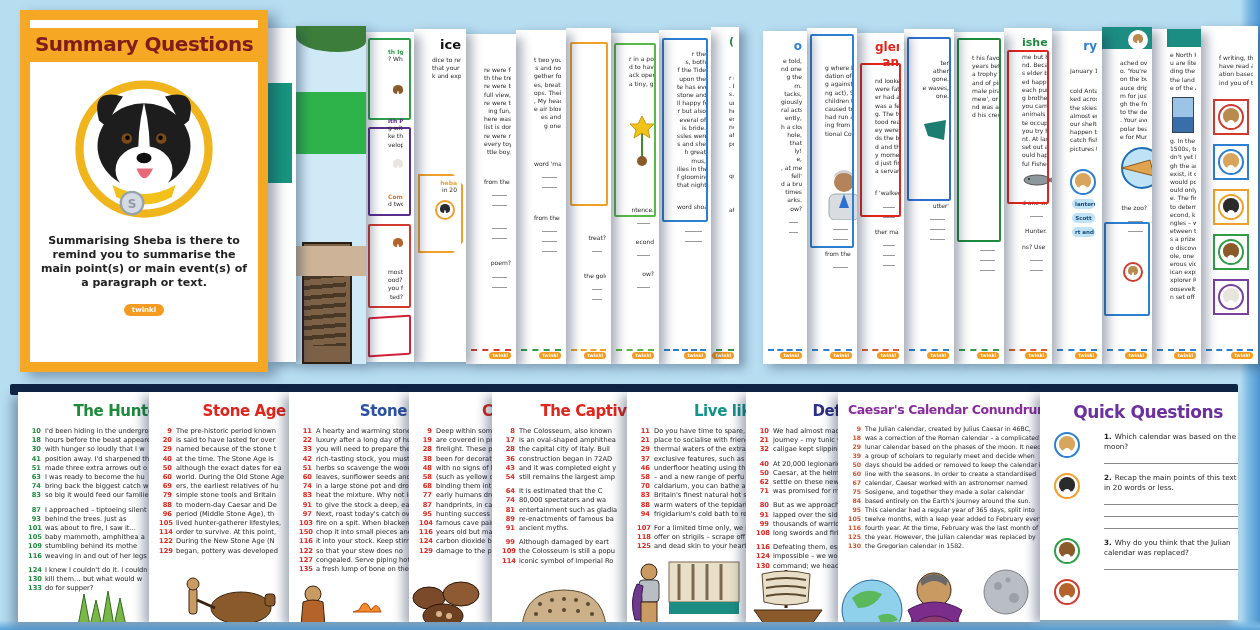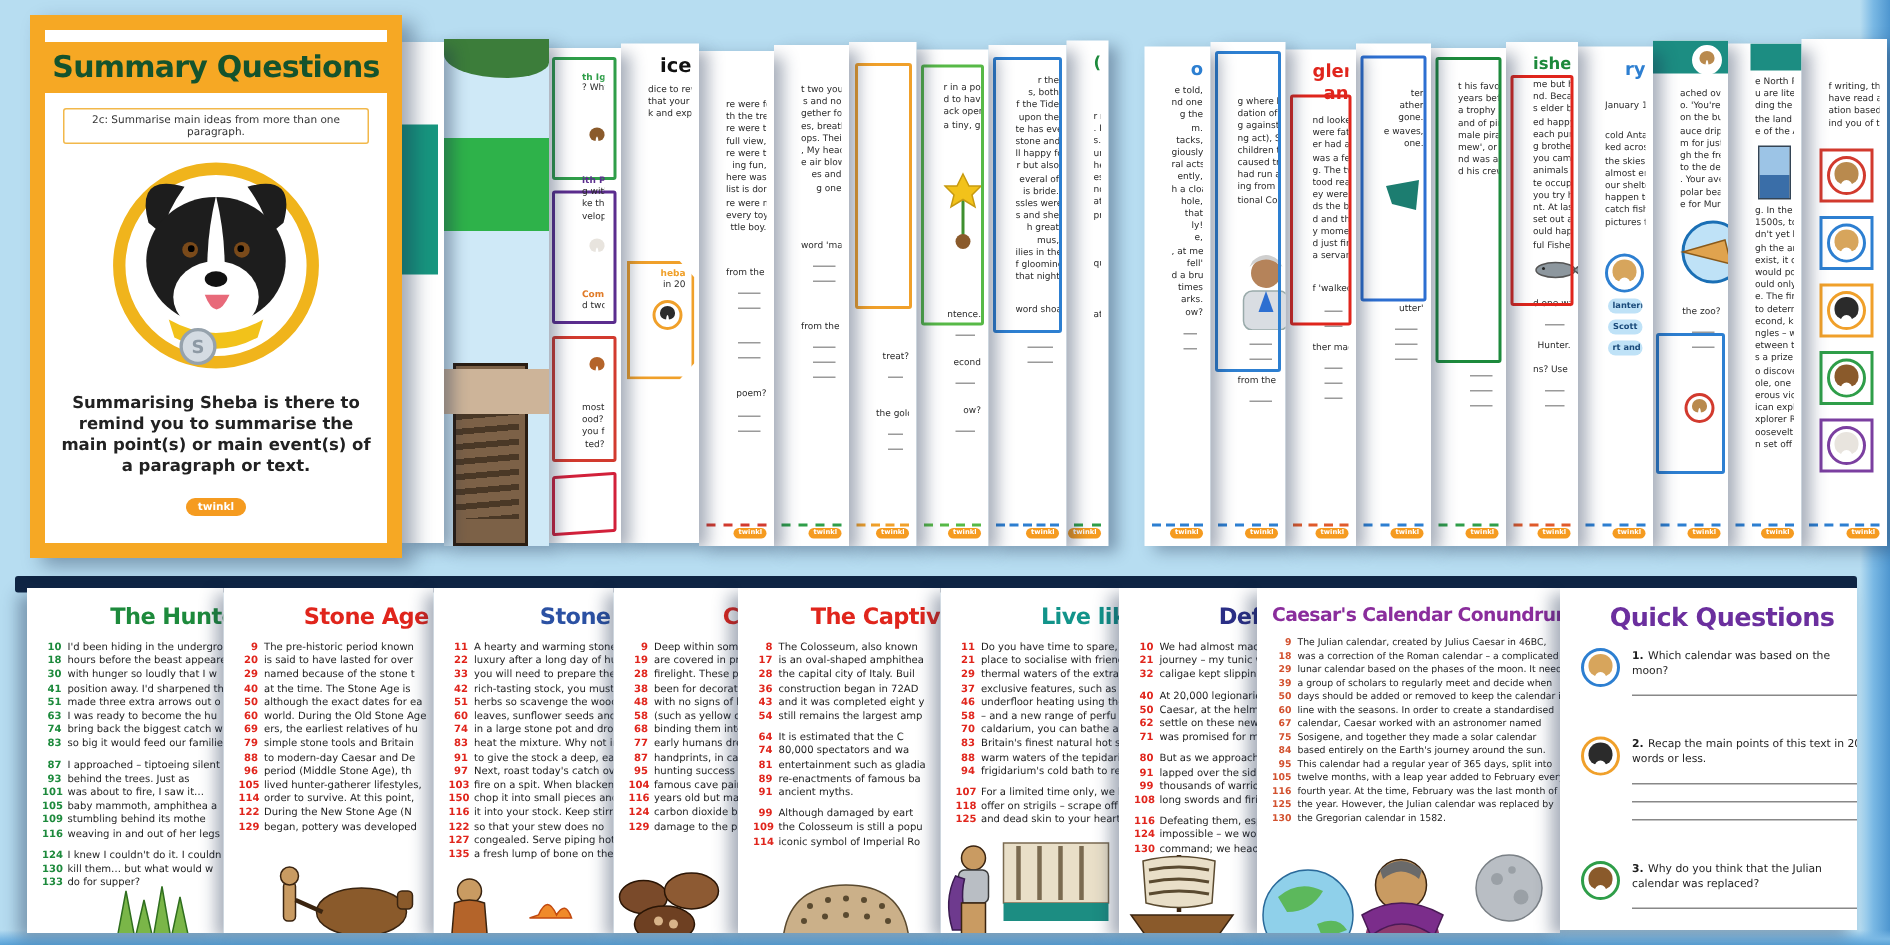--- a/index.html
+++ b/index.html
@@ -30,21 +30,21 @@
        background:#fff;position:relative;overflow:hidden;flex:none}
   .dog i{position:absolute;left:3px;right:3px;top:2px;bottom:5px;background:var(--fur,#b98a4e);
          border-radius:50% 50% 42% 42%}
   .dog u{position:absolute;left:7px;right:7px;bottom:-1px;height:9px;background:#fff;border-radius:50% 50% 0 0}
   .dog.sm{width:16px;height:16px;border-width:2px}
 
   
   .cover{position:absolute;left:20px;top:10px;width:248px;height:362px;background:#f6a824;
          box-shadow:8px 5px 12px rgba(25,45,75,.4);z-index:40}
   .cover .band{position:absolute;left:10px;top:10px;right:10px;height:8px;background:#fff}
-  .cover h1{margin:0;position:absolute;top:22px;left:0;right:0;text-align:center;color:#14532d;
+  .cover h1{margin:0;position:absolute;top:22px;left:0;right:0;text-align:center;color:#7f1d1d;
             font-size:20px;letter-spacing:-.5px}
   .cover .panel{position:absolute;left:10px;top:52px;right:10px;bottom:10px;background:#fff;padding:8px}
   .cover .obj{border:1px solid #f2b84a;border-radius:2px;font-size:7px;color:#333;
               text-align:center;padding:3px 2px;margin:2px 4px 6px}
   .cover .note{font-size:11px;font-weight:bold;color:#222;text-align:center;line-height:14px;margin-top:10px}
   .cover .twbig{display:block;margin:14px auto 0;background:#f59b20;color:#fff;font-size:7px;
                 font-weight:bold;border-radius:9px;padding:2px 8px;width:max-content}
 
   
   .bp{position:absolute;background:#fff;overflow:hidden;box-shadow:-6px 4px 10px rgba(25,45,75,.38);
@@ -54,41 +54,40 @@
          text-align:center;width:205px}
   .lr{display:flex;gap:4px;font-size:6.7px;line-height:9.2px;white-space:nowrap}
   .lr .n{width:13px;text-align:right;color:var(--nc,#d23a2e);font-weight:bold;flex:none}
   .lr .t{color:#1e1e1e}
   .lr.gap{margin-top:5px}
   .deco{position:absolute;bottom:-4px;left:0;right:0;pointer-events:none}
 
   
   .qq .in{width:188px;left:14px}
   .qq h3{font-size:17px;width:188px;margin-bottom:10px}
-  .qrow{display:flex;gap:8px;margin-bottom:27px}
+  .qrow{display:flex;gap:24px;margin-bottom:9px}
   .qtxt{font-size:7.2px;line-height:10px;color:#1e1e1e}
   .qtxt b{margin-right:3px}
   .qrule{height:1px;background:#888;margin:11px 0 0 32px}
 
   .photo{background:linear-gradient(180deg,#9cc4e6 55%,#3a6ea8 55%);border:1px solid #345;height:34px;margin:4px 2px}
   .chip{background:#bfe2f7;border-radius:6px;font-size:5.5px;font-weight:bold;color:#1a4a7a;
         text-align:center;padding:2px 3px;margin:4px 2px 0;white-space:nowrap;overflow:hidden}
 </style>
 </head>
 <body>
 
 <div class="edge-r"></div>
 <div class="edge-b"></div>
 <div class="stackbar"></div>
 
 <div class="cover">
   <div class="band"></div>
   <h1>Summary Questions</h1>
   <div class="panel">
-    <div class="obj">2c: Summarise main ideas from more than one paragraph.</div>
     <svg width="150" height="150" style="display:block;margin:4px auto 0" viewBox="0 0 200 200">
       <circle cx="100" cy="100" r="86" fill="#fff" stroke="#f0b41c" stroke-width="11"></circle>
       <path d="M40 62 Q28 18 72 30 Q56 52 52 72 Z" fill="#1d1d1d"></path>
       <path d="M160 62 Q172 18 128 30 Q144 52 148 72 Z" fill="#1d1d1d"></path>
       <ellipse cx="100" cy="96" rx="62" ry="57" fill="#1d1d1d"></ellipse>
       <path d="M100 38 Q90 80 93 118 L107 118 Q110 80 100 38" fill="#fff"></path>
       <ellipse cx="100" cy="128" rx="38" ry="32" fill="#fff"></ellipse>
       <circle cx="77" cy="86" r="7" fill="#7a4a1a"></circle>
         <circle cx="123" cy="86" r="7" fill="#7a4a1a"></circle>
       <circle cx="78" cy="85" r="3" fill="#000"></circle>

